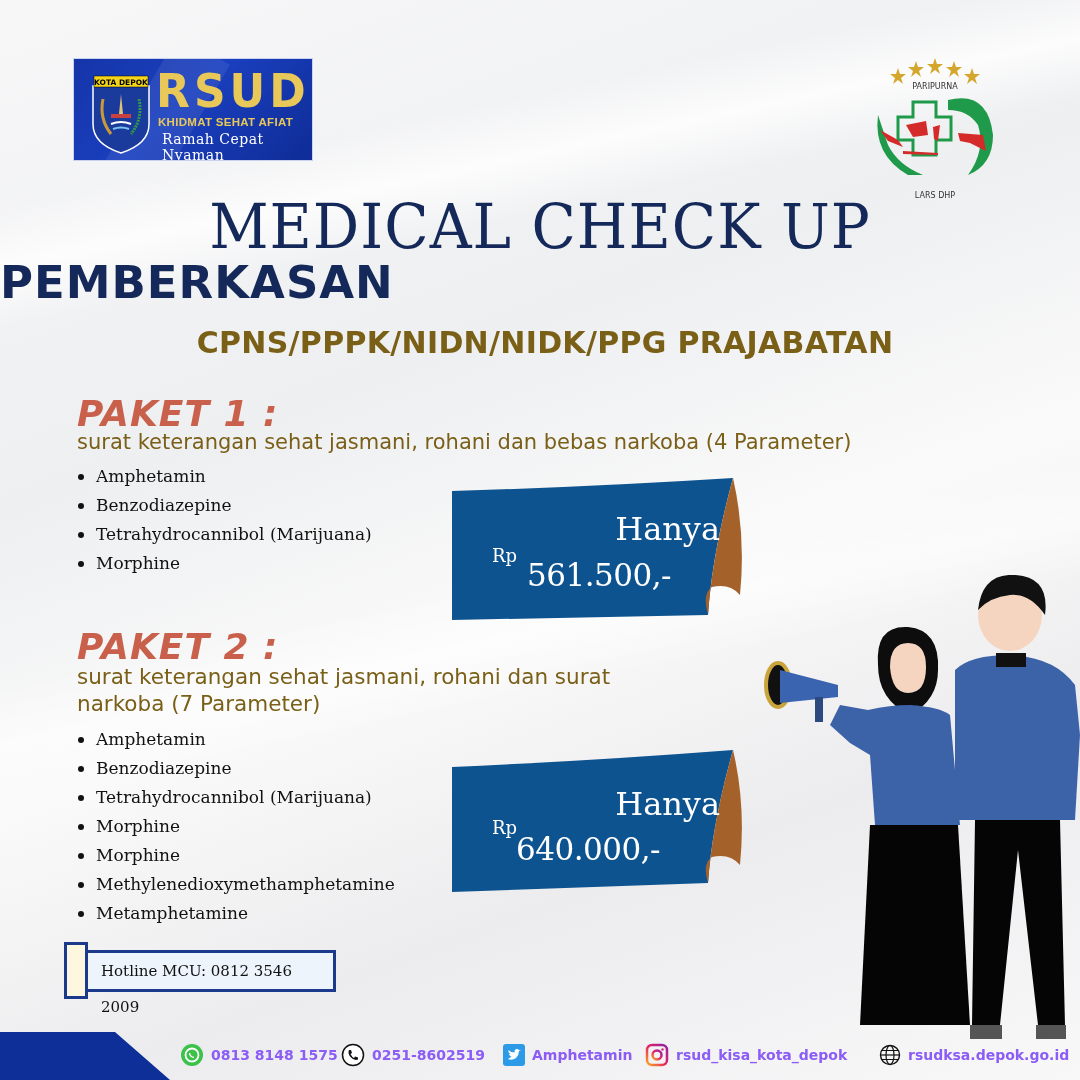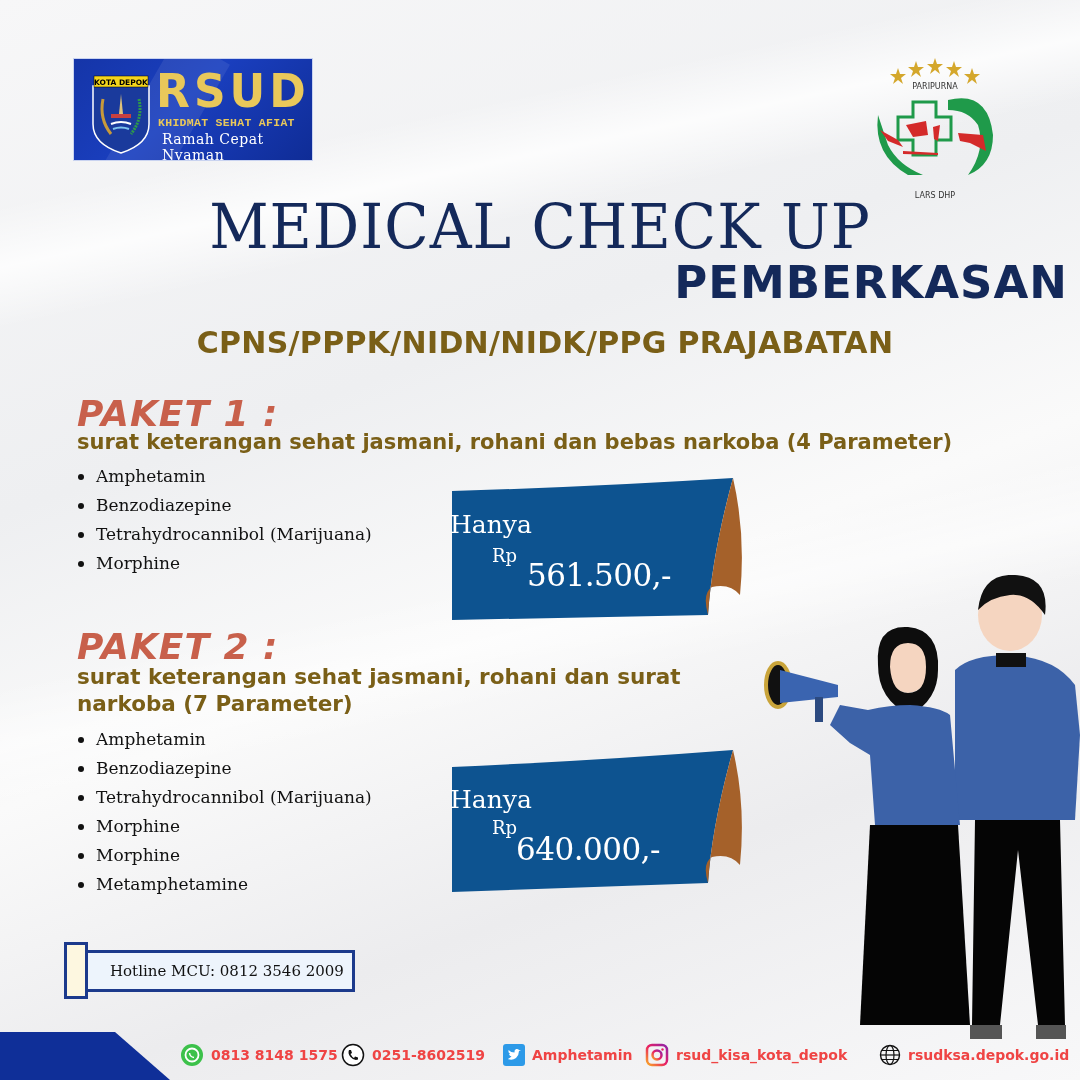--- a/index.html
+++ b/index.html
@@ -4,46 +4,46 @@
 <style>
   *{box-sizing:border-box;margin:0;padding:0}
   html,body{width:1080px;height:1080px;overflow:hidden}
   body{position:relative;background:linear-gradient(160deg,#f7f7f8 0%,#eeeff1 35%,#fafafa 55%,#ececee 75%,#f8f8f9 100%);font-family:"Liberation Sans",sans-serif}
   .sheen{position:absolute;left:-100px;width:1400px;height:120px;background:linear-gradient(180deg,rgba(255,255,255,0) 0%,rgba(255,255,255,.8) 50%,rgba(255,255,255,0) 100%);transform:rotate(-12deg)}
   
   .rsud-logo{position:absolute;left:73px;top:58px;width:240px;height:103px;background:linear-gradient(135deg,#1535a8 0%,#1a3fbf 45%,#0f2c96 100%);border:1px solid #c9d3f0;overflow:hidden}
   .rsud-logo .streak{position:absolute;left:60px;top:-20px;width:60px;height:160px;background:rgba(255,255,255,.08);transform:rotate(30deg)}
   .crest{position:absolute;left:17px;top:15px;width:60px;height:80px}
   .rsud-word{position:absolute;left:82px;top:6px;font-family:"DejaVu Sans",sans-serif;font-weight:bold;font-size:44px;letter-spacing:4px;color:#e9c85a;transform:scaleY(1.05)}
-  .rsud-tag{position:absolute;left:84px;top:57px;font-family:Liberation Mono, monospace;font-weight:bold;font-size:11.5px;color:#e9c85a;letter-spacing:.3px}
+  .rsud-tag{position:absolute;left:84px;top:57px;font-family:Liberation Sans, sans-serif;font-weight:bold;font-size:11.5px;color:#e9c85a;letter-spacing:.3px}
   .rsud-script{position:absolute;left:88px;top:72px;font-family:"DejaVu Serif",serif;font-size:14px;color:#fff;letter-spacing:.5px}
   
   .lars{position:absolute;left:868px;top:55px;width:135px;height:150px}
   
   .t1{position:absolute;left:0;width:1080px;top:193px;text-align:center;font-family:"DejaVu Serif",serif;font-size:58px;color:#14295a;letter-spacing:1px;transform:scaleY(1.05)}
-  .t2{position:absolute;left:0;width:1068px;top:256px;text-align:right;font-family:"DejaVu Sans",sans-serif;font-weight:bold;font-size:45px;color:#14295a;letter-spacing:1px}
+  .t2{position:absolute;left:0;width:1068px;top:256px;text-align:left;font-family:"DejaVu Sans",sans-serif;font-weight:bold;font-size:45px;color:#14295a;letter-spacing:1px}
   .t3{position:absolute;left:0;width:1090px;top:325px;text-align:center;font-family:"DejaVu Sans",sans-serif;font-weight:bold;font-size:30px;color:#7a5f17;letter-spacing:.3px}
   .pk-title{position:absolute;left:77px;font-family:"DejaVu Sans",sans-serif;font-weight:bold;font-style:italic;font-size:36px;color:#c8604b;letter-spacing:1px}
-  .pk-desc{position:absolute;left:77px;font-family:"DejaVu Sans",sans-serif;font-weight:bold;font-size:21.5px;color:#7a5f17;line-height:27px}
+  .pk-desc{position:absolute;left:77px;font-family:"DejaVu Sans",sans-serif;font-weight:normal;font-size:21.5px;color:#7a5f17;line-height:27px}
   ul.items{position:absolute;left:76px;list-style:none;font-family:"DejaVu Serif",serif;font-size:17px;color:#111}
   ul.items li{height:29px;line-height:29px;position:relative;padding-left:20px}
   ul.items li:before{content:"";position:absolute;left:2px;top:12px;width:6px;height:6px;border-radius:50%;background:#111}
   
   .banner{position:absolute;width:300px;height:150px}
   .banner .txt{position:absolute;left:0;top:0;width:270px;color:#fff;font-family:"DejaVu Serif",serif}
-  .hanya{position:absolute;width:100%;text-align:left;font-size:25px}
+  .hanya{position:absolute;width:100%;text-align:right;font-size:32px}
   .rp{position:absolute;font-size:18px}
   .amt{position:absolute;font-size:31px;letter-spacing:-.5px}
   
   .hotline{position:absolute;left:64px;top:942px;width:291px;height:55px}
   .hotline .tab{position:absolute;left:0;top:0;width:24px;height:57px;background:#fdf7e0;border:3px solid #1c3a8c}
-  .hotline .box{position:absolute;left:24px;top:8px;width:267px;height:42px;background:#edf4fc;border:3px solid #1c3a8c;border-left:none;font-family:"DejaVu Serif",serif;font-size:15px;color:#111;line-height:36px;padding-left:22px}
+  .hotline .box{position:absolute;left:24px;top:8px;width:248px;height:42px;background:#edf4fc;border:3px solid #1c3a8c;border-left:none;font-family:"DejaVu Serif",serif;font-size:15px;color:#111;line-height:36px;padding-left:13px}
   
   .foot-shape{position:absolute;left:0;top:1032px;width:170px;height:48px;background:#0f2f98;clip-path:polygon(0 0,115px 0,170px 48px,0 48px)}
-  .foot{position:absolute;top:1043px;height:24px;display:flex;align-items:center;font-family:"DejaVu Sans",sans-serif;font-weight:bold;font-size:14px;color:#ef4444}
+  .foot{position:absolute;top:1043px;height:24px;display:flex;align-items:center;font-family:"DejaVu Sans",sans-serif;font-weight:bold;font-size:14px;color:#8b5cf6}
   .foot svg{margin-right:7px}
   .people{position:absolute;left:760px;top:575px;width:320px;height:470px}
 </style>
 </head>
 <body>
 
 <div class="sheen" style="top:80px"></div>
 <div class="sheen" style="top:560px;opacity:.7"></div>
 
 <div class="rsud-logo">
@@ -113,20 +113,21 @@
 
 <div class="pk-title" style="top:626px">PAKET 2 :</div>
 <div class="pk-desc" style="top:663px">surat keterangan sehat jasmani, rohani dan surat</div>
 <div class="pk-desc" style="top:690px">narkoba (7 Parameter)</div>
 <ul class="items" style="top:725px">
   <li>Amphetamin</li>
   <li>Benzodiazepine</li>
   <li>Tetrahydrocannibol (Marijuana)</li>
   <li>Morphine</li>
   <li>Morphine</li>
+  <li>Methylenedioxymethamphetamine</li>
   <li>Metamphetamine</li>
 </ul>
 
 <div class="banner" style="left:450px;top:745px">
   <svg width="300" height="150" viewBox="0 0 300 150" style="position:absolute;left:0;top:0">
     <path d="M2 22 Q140 16 283 5 Q262 80 258 138 L2 147 Z" fill="#0d5390"></path>
     <path d="M283 5 Q296 60 290 120 Q280 108 262 112 Q252 118 258 138 Q262 80 283 5 Z" fill="#a5612a"></path>
   </svg>
   <div class="txt">
     <div class="hanya" style="top:40px">Hanya</div>

